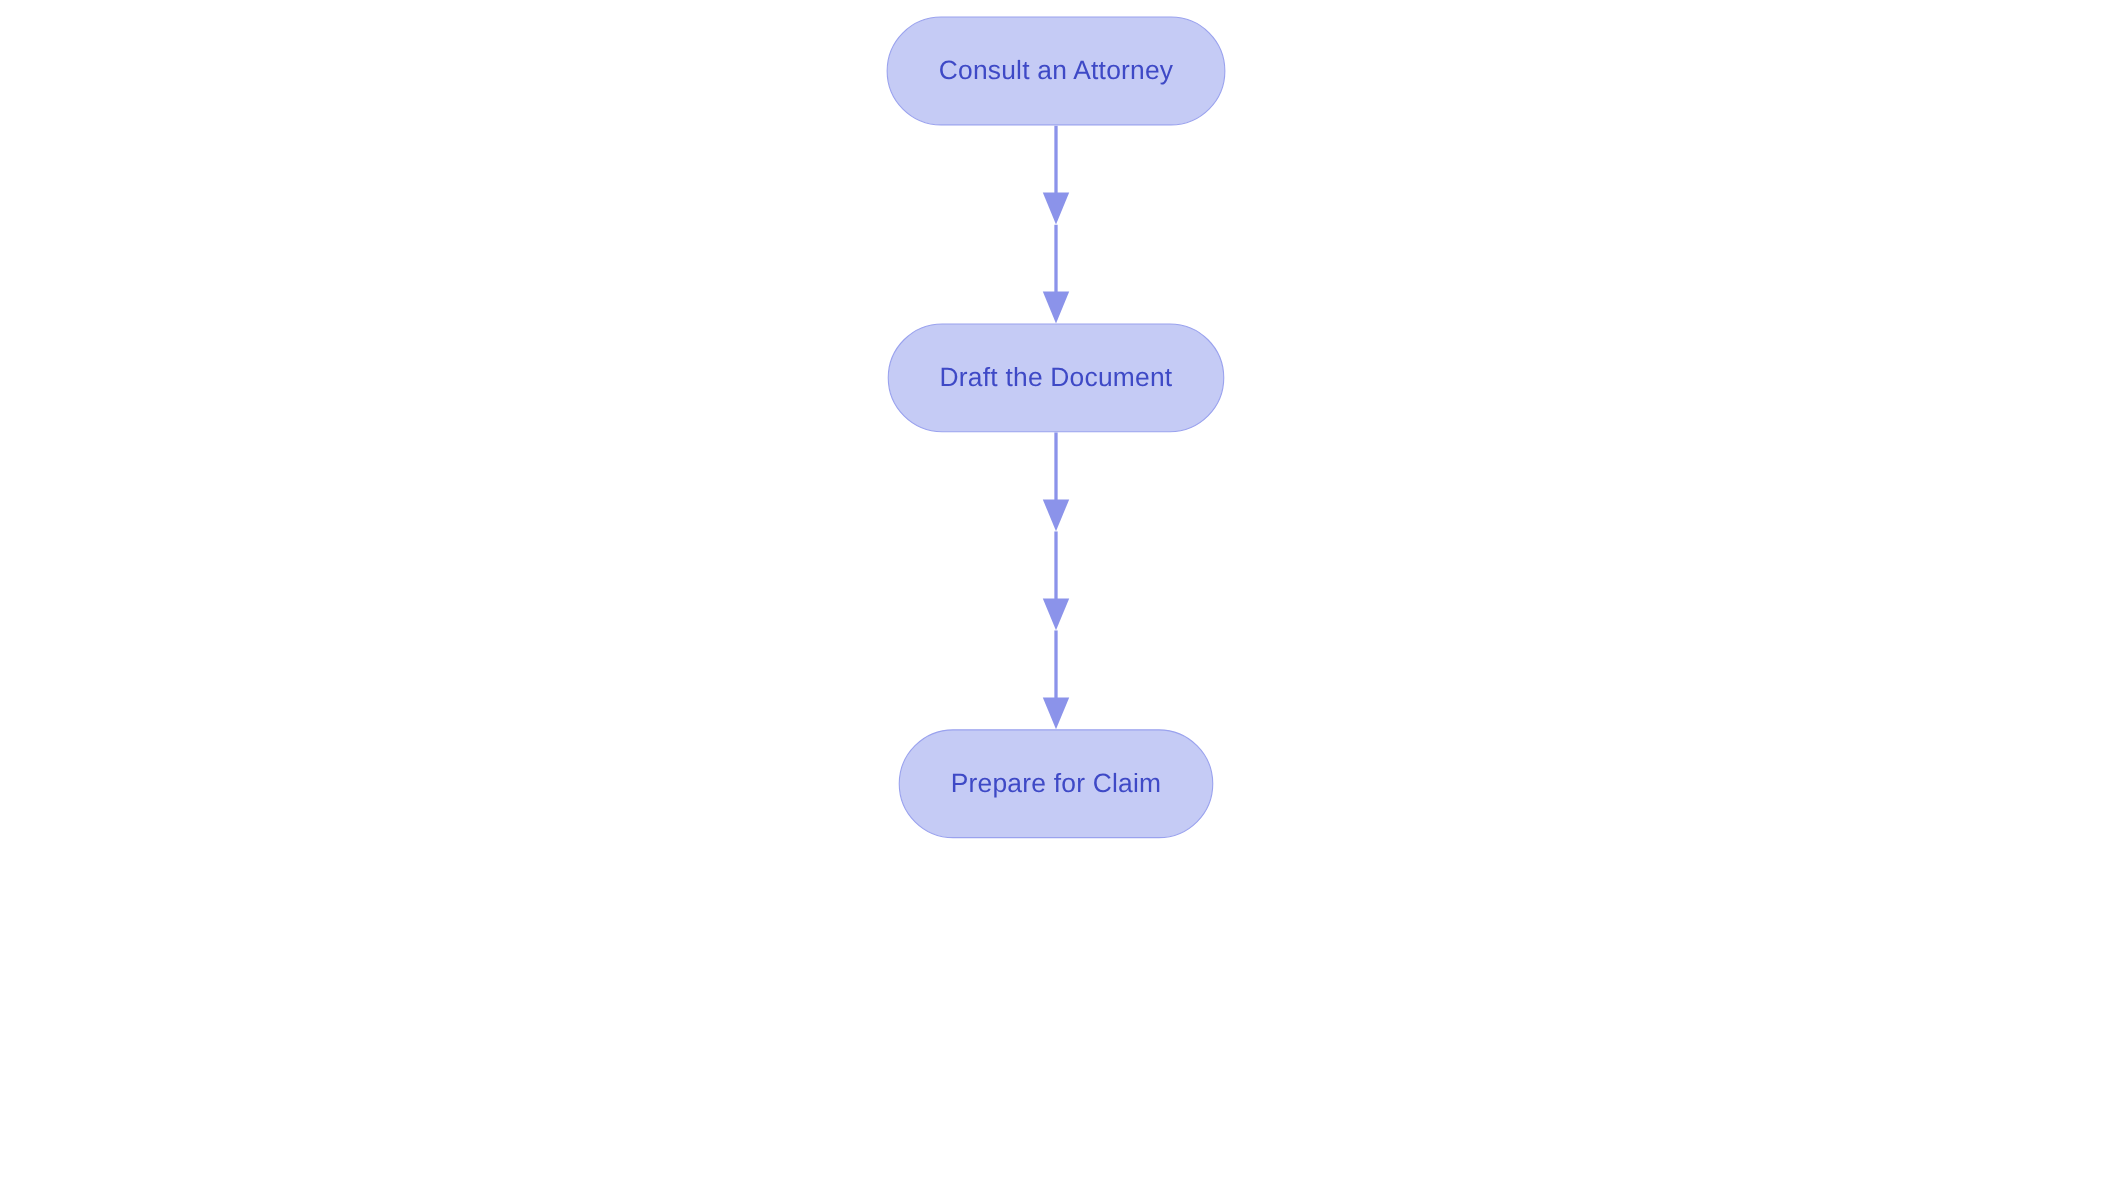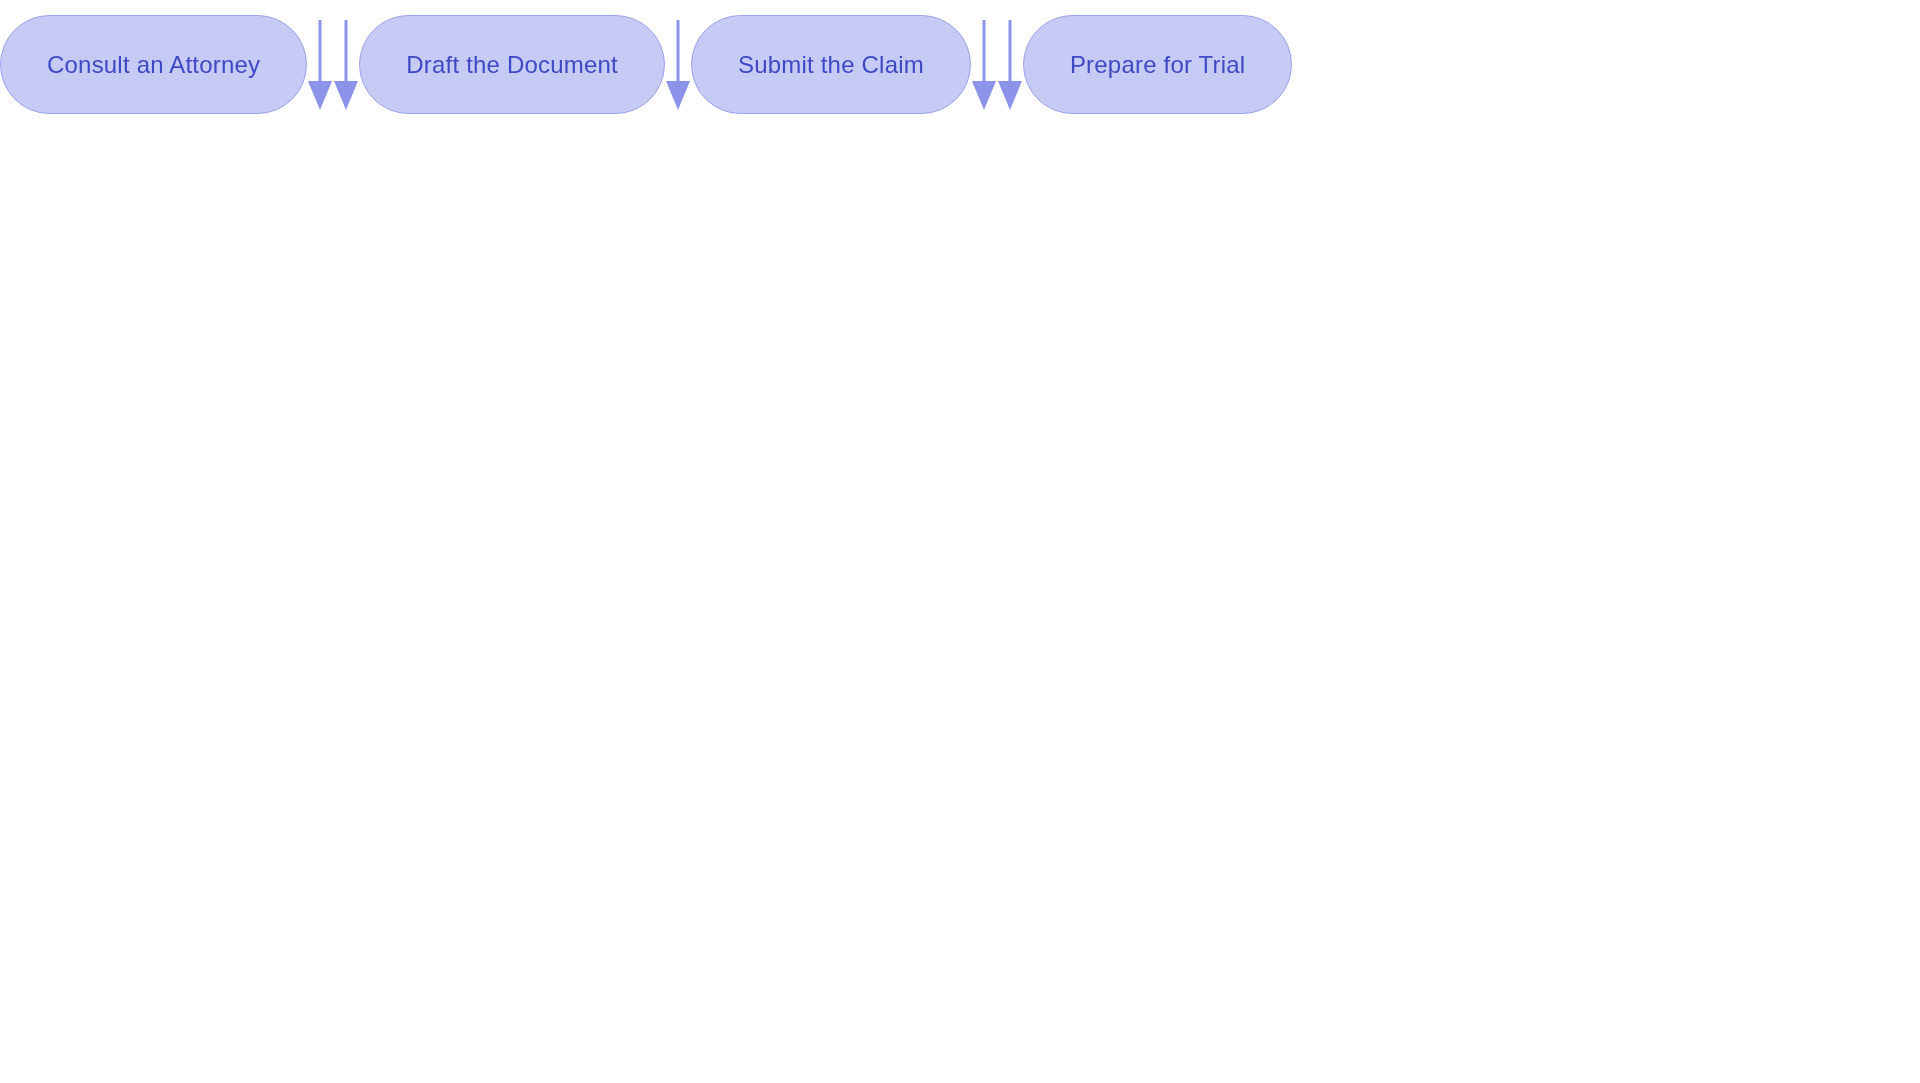--- a/index.html
+++ b/index.html
@@ -14,21 +14,21 @@
     background: var(--bg, #ffffff);
     overflow: hidden;
     font-family: "Liberation Sans", sans-serif;
   }
   .flow {
     position: absolute;
     top: 15px;
     left: 0;
     width: 100%;
     display: flex;
-    flex-direction: row;
+    flex-direction: column;
     align-items: center;
   }
   .node {
     height: 99px;
     box-sizing: border-box;
     border-radius: 50px;
     background: var(--node-fill, #c5cbf5);
     border: 1.5px solid var(--node-border, #9aa2ee);
     color: var(--node-text, #3e49c6);
     display: flex;
@@ -77,32 +77,29 @@
       </div>
       <div class="node">
         <span>Draft the Document</span>
       </div>
       <div class="arrow">
         <svg width="26" height="90" viewBox="0 0 26 90">
           <line x1="13" y1="0" x2="13" y2="64"></line>
           <polygon points="1,61 25,61 13,90"></polygon>
         </svg>
       </div>
-      <div class="node">
-        <span>Submit the Claim</span>
-      </div>
       <div class="arrow">
         <svg width="26" height="90" viewBox="0 0 26 90">
           <line x1="13" y1="0" x2="13" y2="64"></line>
           <polygon points="1,61 25,61 13,90"></polygon>
         </svg>
       </div>
       <div class="arrow">
         <svg width="26" height="90" viewBox="0 0 26 90">
           <line x1="13" y1="0" x2="13" y2="64"></line>
           <polygon points="1,61 25,61 13,90"></polygon>
         </svg>
       </div>
       <div class="node">
-        <span>Prepare for Trial</span>
+        <span>Prepare for Claim</span>
       </div>
     </div>
 </div>
 
 </body></html>

